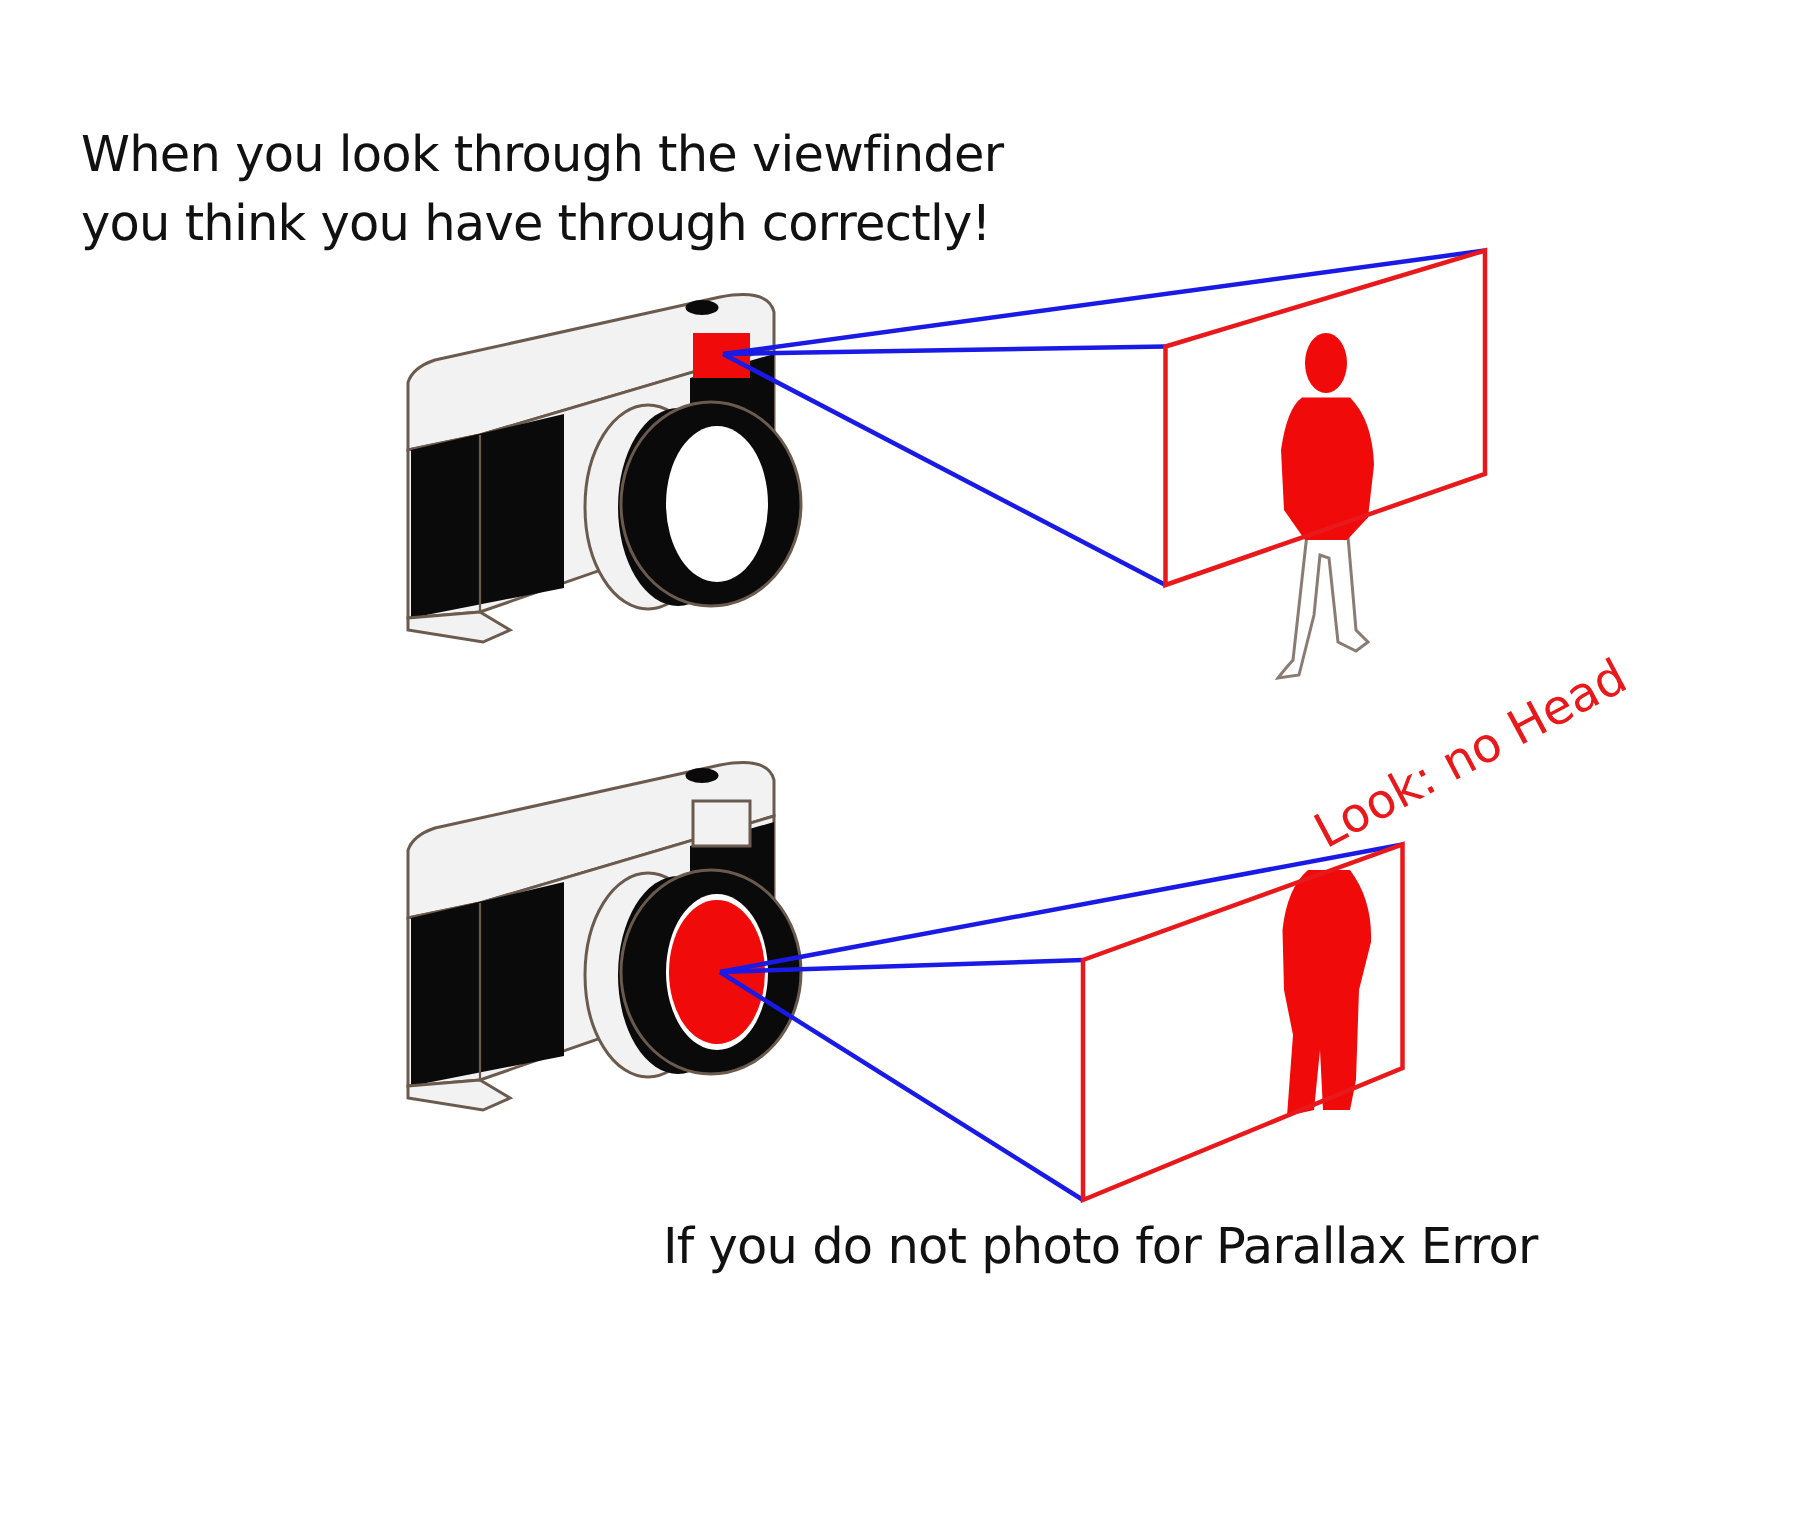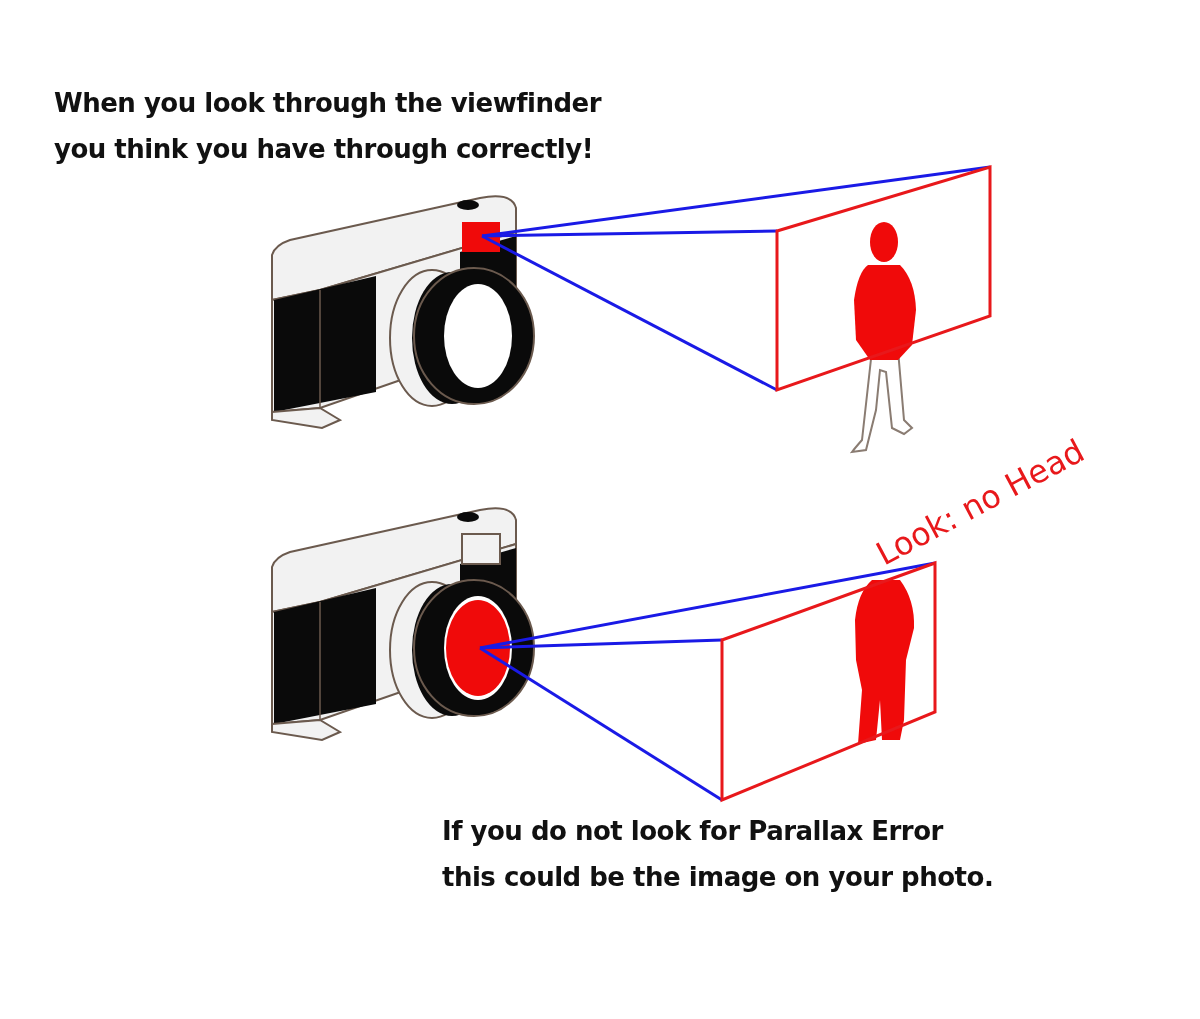--- a/index.html
+++ b/index.html
@@ -1,17 +1,17 @@
 <!DOCTYPE html>
 <html><head>
 <meta charset="utf-8">
 <style>
   html, body { margin:0; padding:0; background:#ffffff; }
   body { width:1200px; height:1019px; position:relative; overflow:hidden; font-family:"DejaVu Sans", sans-serif; }
-  .caption { position:absolute; color:#111; font-size:26px; line-height:46px; letter-spacing:-0.5px; white-space:nowrap;font-weight:bold; }
+  .caption { position:absolute; color:#111; font-size:33px; line-height:46px; letter-spacing:-0.5px; white-space:nowrap; }
   .caption div { display:block; }
   #cap-top { left:54px; top:80px; }
   #cap-bottom { left:442px; top:808px; }
   svg { position:absolute; left:0; top:0; }
   .annot { font-family:"DejaVu Sans", sans-serif; font-size:32px; fill:#e8181b; }
 </style>
 </head>
 <body>
 
 <div class="caption" id="cap-top">
@@ -79,15 +79,14 @@
   </g>
   <g>
     <path d="M872,580 L900,580 Q915,600 914,628 L906,660 L904,720 L900,740 L882,740 L880,700 L876,740 L858,744 L862,690 L856,660 L855,620 Q858,592 872,580 Z" fill="#f00a0a"></path>
   </g>
   <polygon points="722,640 935,563 935,712 722,800" fill="none" stroke="#e8181b" stroke-width="3"></polygon>
 
   <text class="annot" x="884" y="566" transform="rotate(-28 884 566)">Look: no Head</text>
 </svg>
 
 <div class="caption" id="cap-bottom">
-  <div>If you do not look for Parallax Error</div>
-  <div>this could be the image on your photo.</div>
+  <div>If you do not photo for Parallax Error</div>
 </div>
 
 </body></html>

